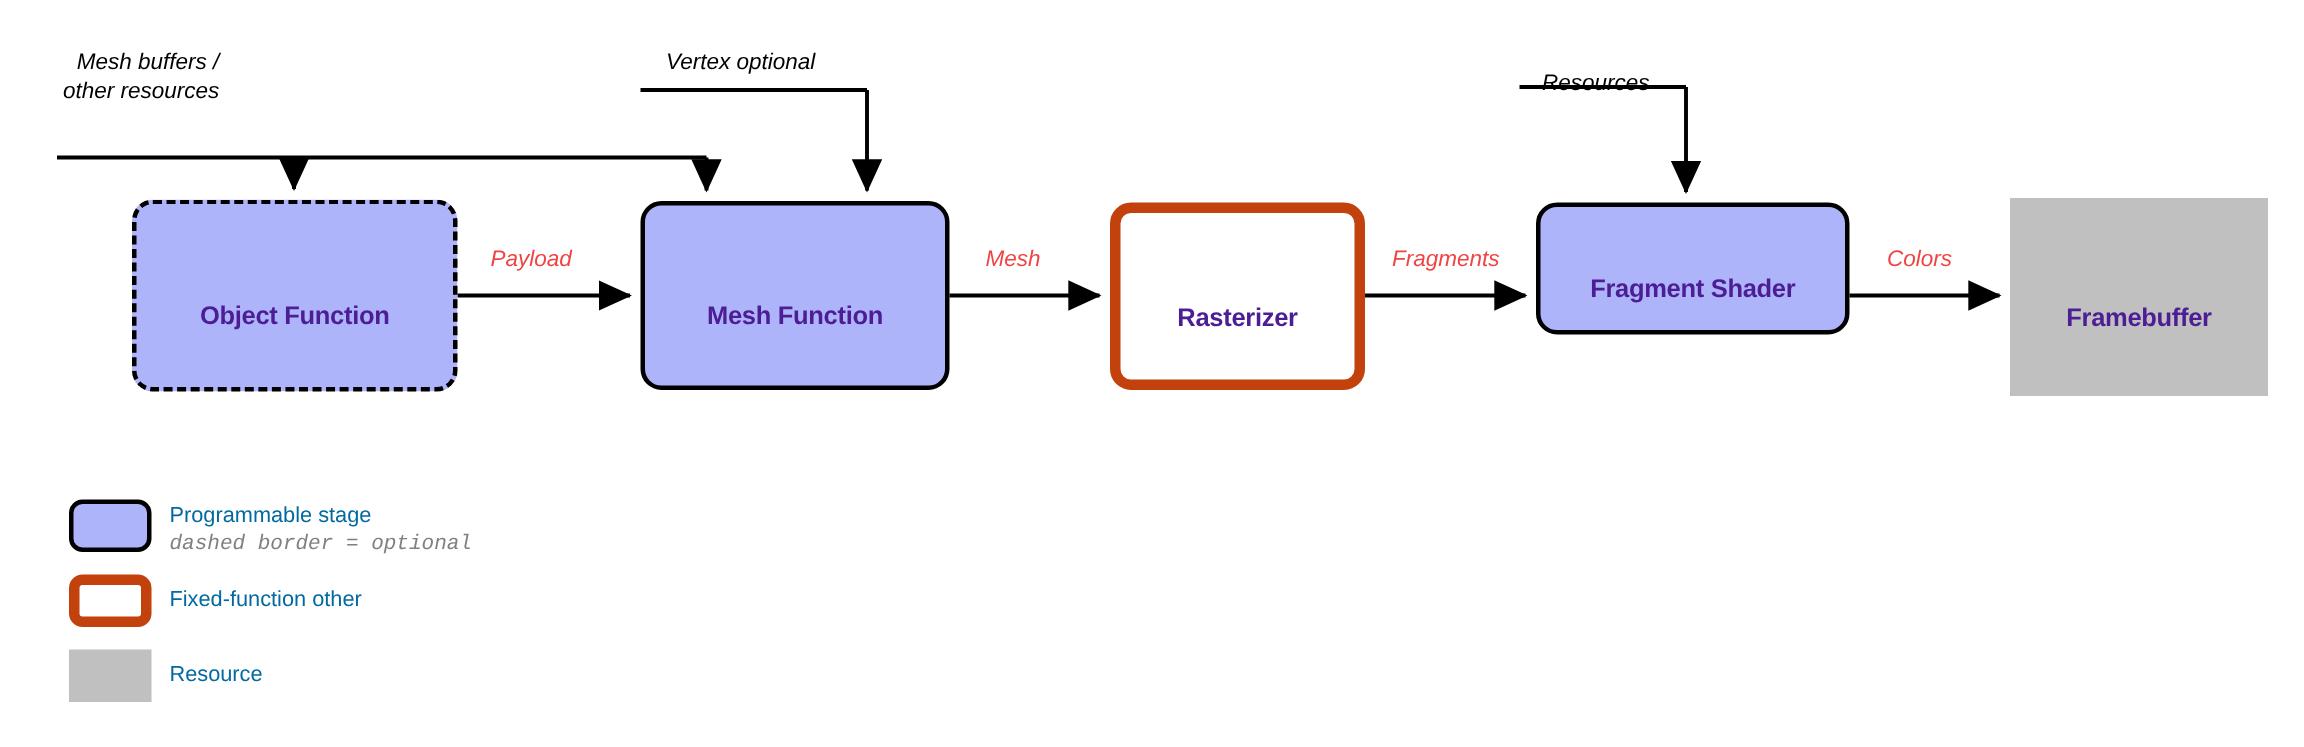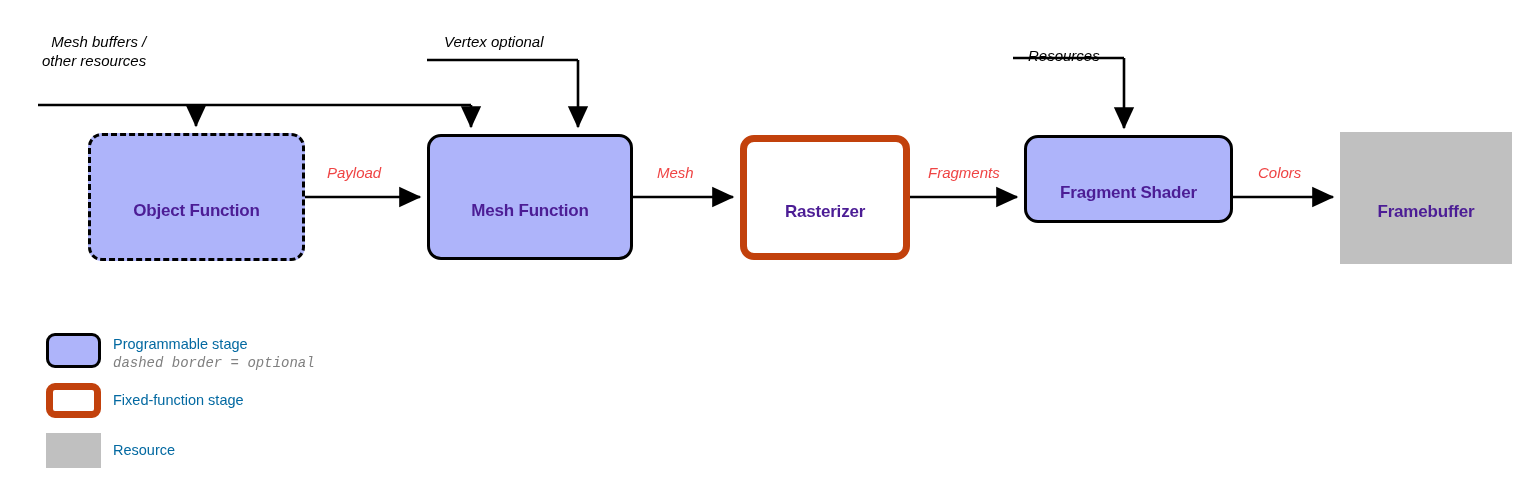--- a/index.html
+++ b/index.html
@@ -146,18 +146,18 @@
       <div class="input-label" style="left: 42px; top: 32px;">Mesh buffers /
 other resources</div>
       <div class="input-label" style="left: 444px; top: 32px;">Vertex optional</div>
       <div class="input-label" style="left: 1028px; top: 30px; margin-top: 16px;">Resources</div>
     </div>
   <div id="legend">
       <div class="legend-swatch stage-programmable" style="left: 46px; top: 333px; width: 55px; height: 35px; background: rgb(174, 180, 250); border-radius: 9px;"></div>
       <div class="legend-text" style="left: 113px; top: 336px;">Programmable stage</div>
       <div class="legend-sub" style="left: 113px; top: 355px; color: rgb(128, 128, 128);">dashed border = optional</div>
       <div class="legend-swatch stage-fixed" style="left: 46px; top: 383px; width: 55px; height: 35px; background: rgb(255, 255, 255); border-radius: 9px;"></div>
-      <div class="legend-text" style="left: 113px; top: 392px;">Fixed-function stage</div>
+      <div class="legend-text" style="left: 113px; top: 392px;">Fixed-function other</div>
       <div class="legend-swatch stage-resource" style="left: 46px; top: 433px; width: 55px; height: 35px; background: rgb(192, 192, 192);"></div>
       <div class="legend-text" style="left: 113px; top: 442px;">Resource</div>
     </div>
 
 </div>
 
 </body></html>

